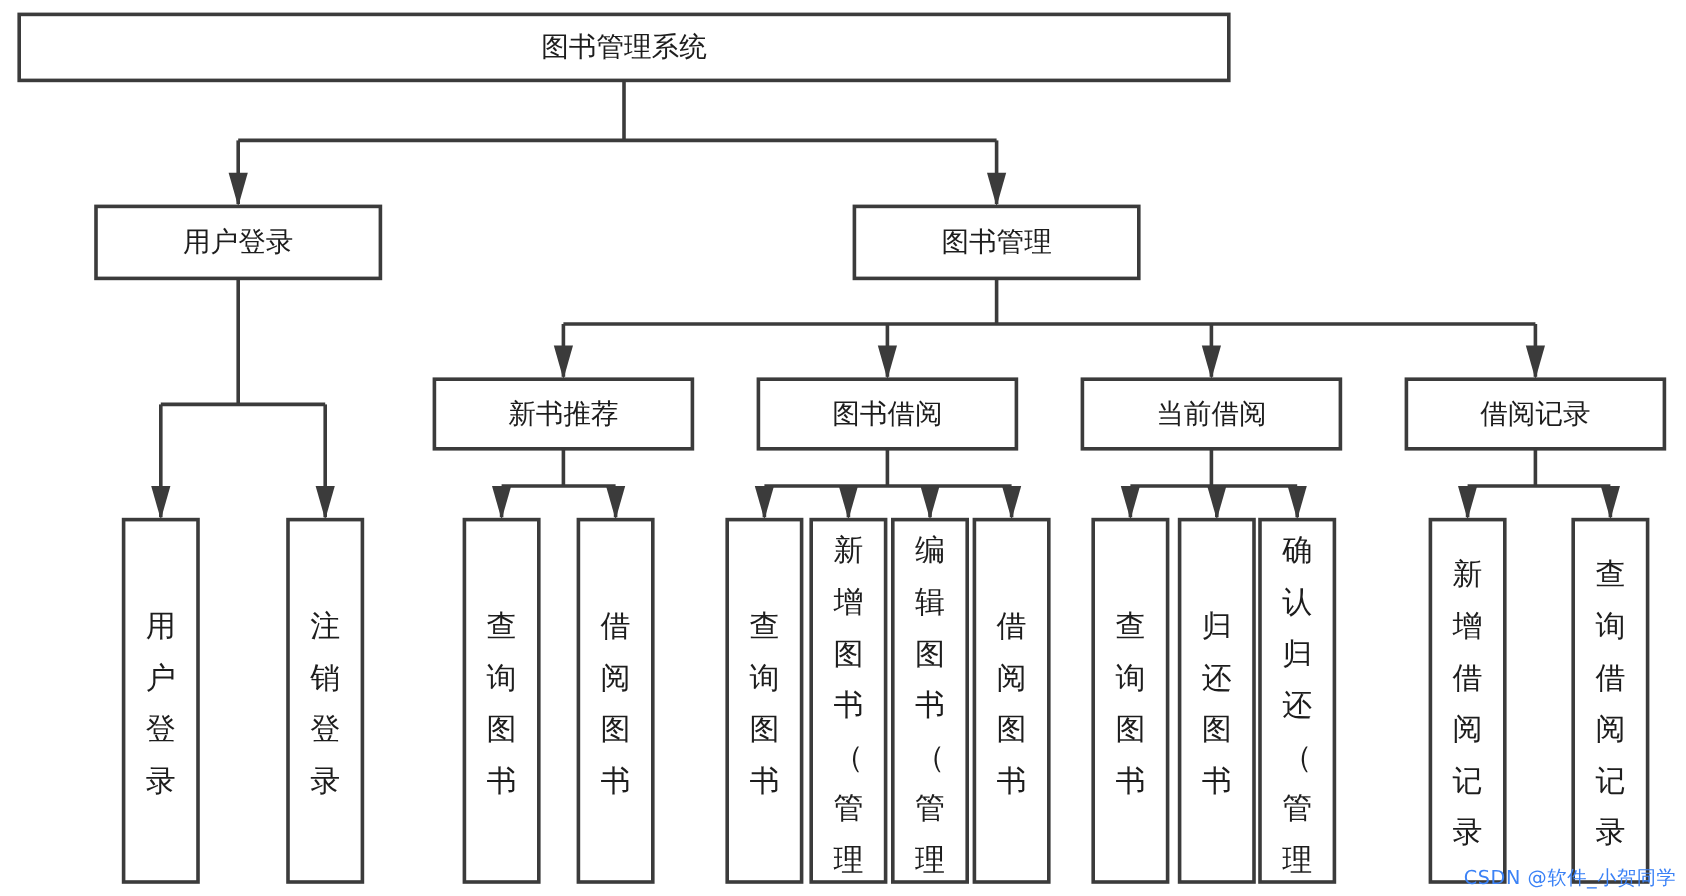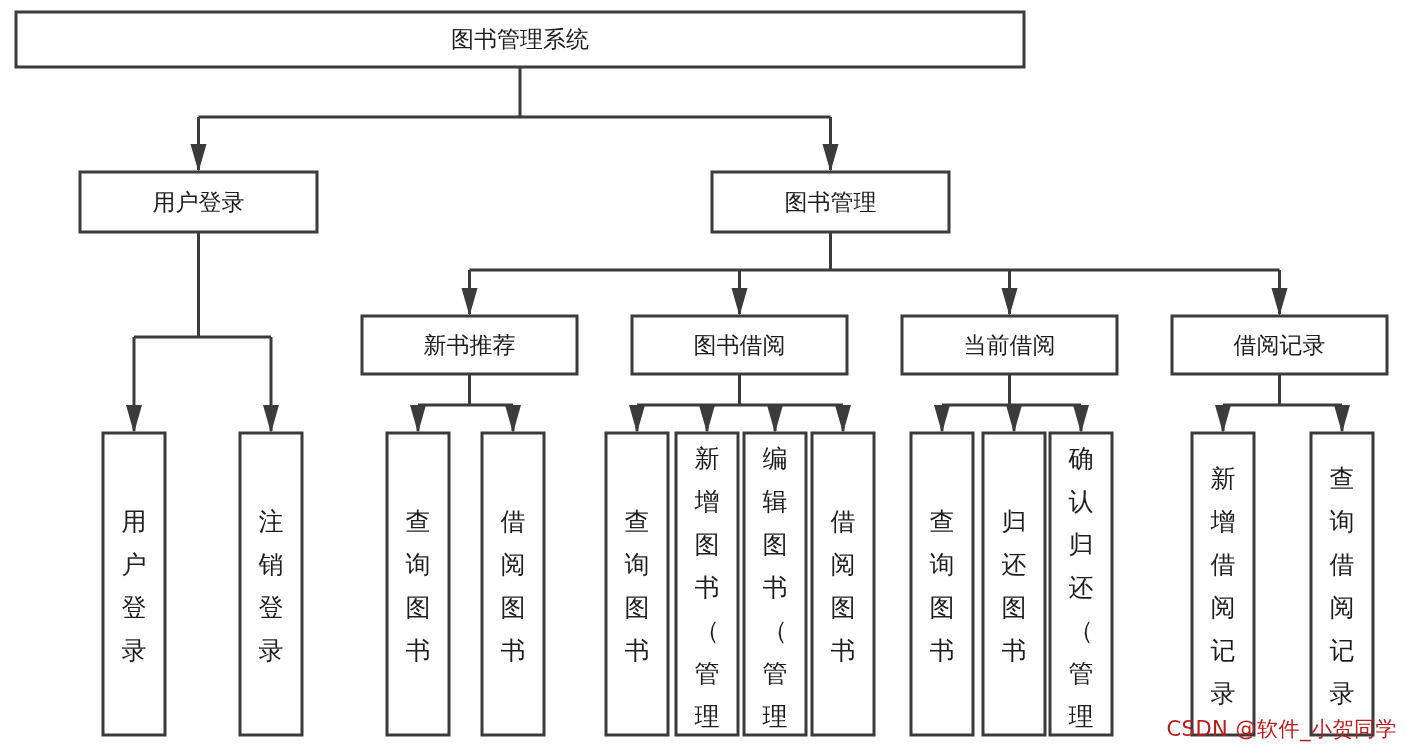--- a/index.html
+++ b/index.html
@@ -52,22 +52,22 @@
     fill: #1d1d1d;
     font-family: "DejaVu Sans", "Liberation Sans", sans-serif;
     font-size: 25px;
     text-anchor: middle;
   }
   .watermark-text {
     position: absolute;
     right: 8px;
     bottom: 4px;
     font-family: "DejaVu Sans", "Liberation Sans", sans-serif;
-    font-size: 21px;
-    color: #b91c1c;
+    font-size: 16px;
+    color: #3b82f6;
     white-space: nowrap;
     letter-spacing: 0.5px;
   }
 </style>
 </head>
 <body>
 
 <div id="diagram-root">
   <svg class="diagram-canvas" id="diagram-canvas" viewBox="0 0 1405 747">
       <g>

